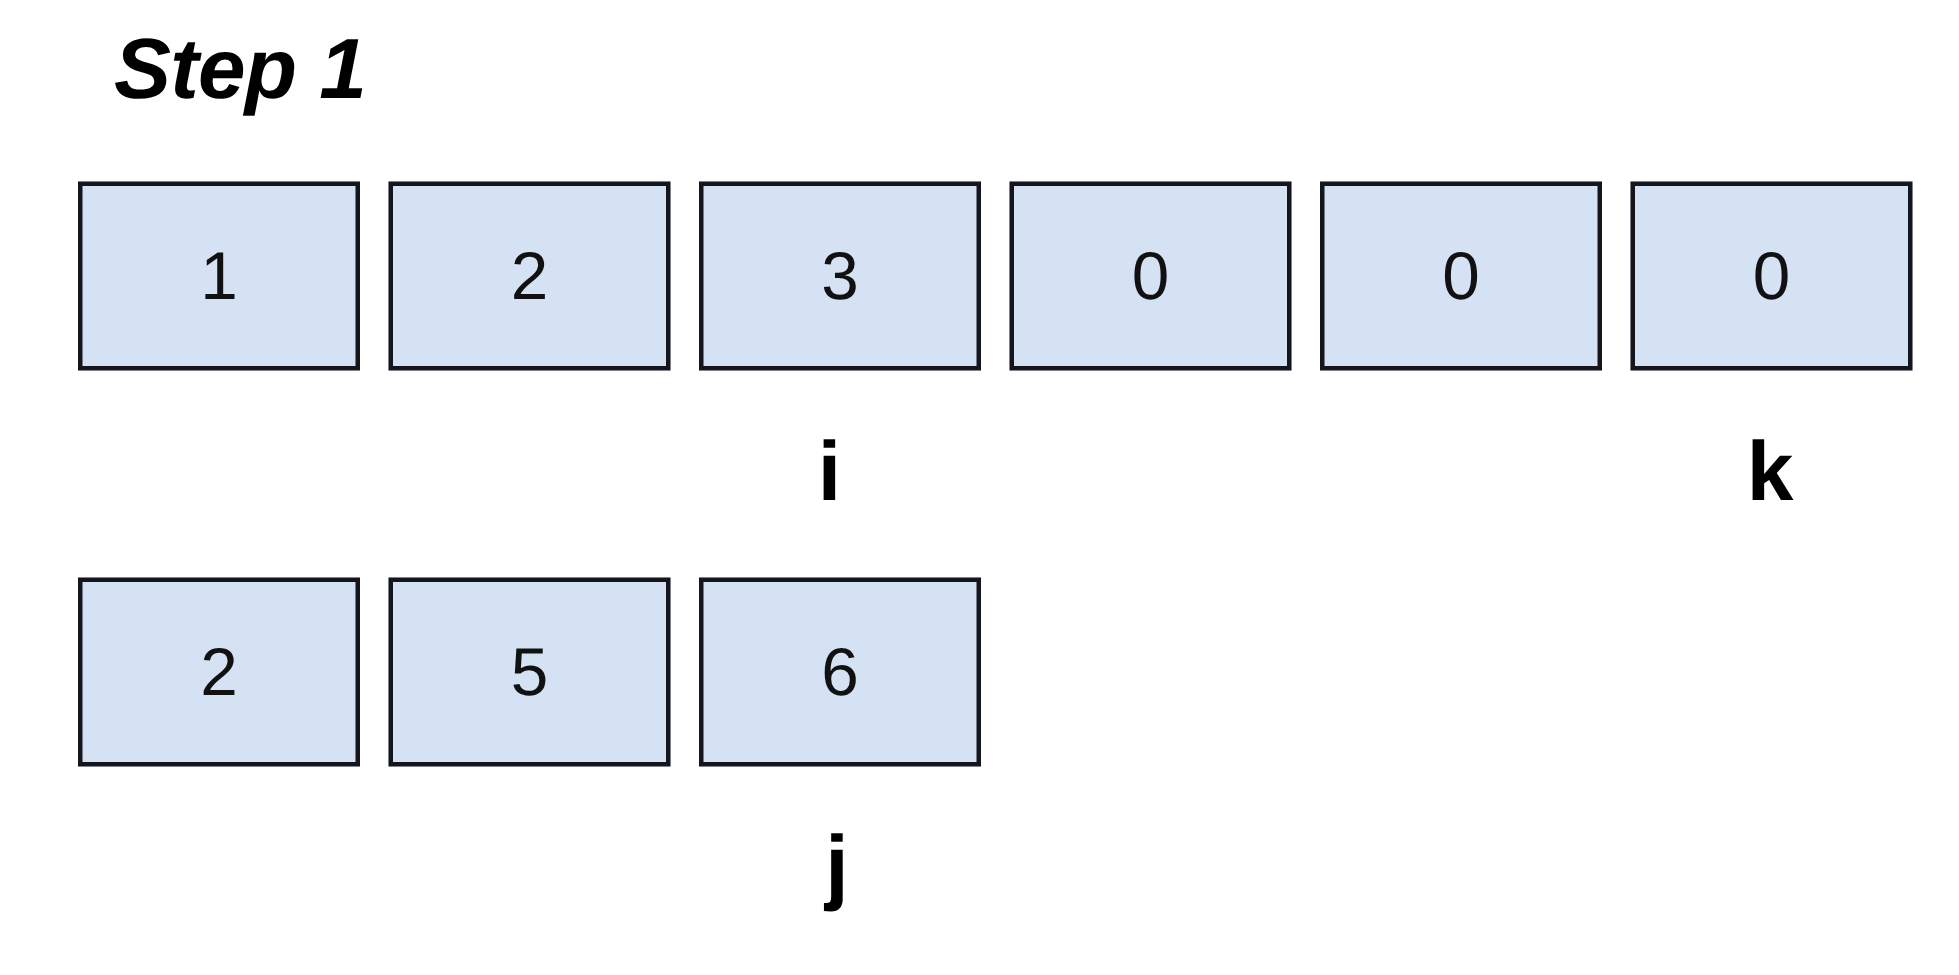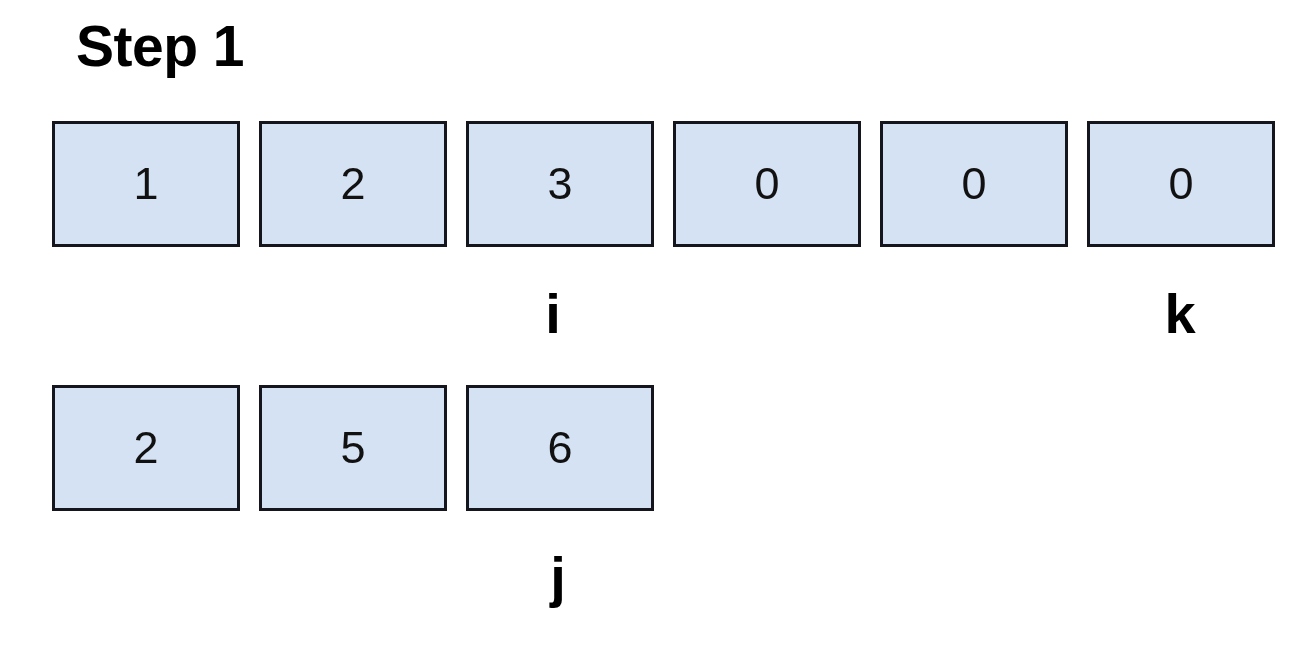--- a/index.html
+++ b/index.html
@@ -20,20 +20,21 @@
   .step-title {
     position: absolute;
     left: 76px;
     top: 18px;
     font-size: 57px;
     font-weight: bold;
     color: #000000;
     letter-spacing: -0.5px;
     line-height: 1;
     white-space: nowrap;
+    font-style: italic;
   }
   .array-row {
     position: absolute;
     display: flex;
   }
   .row-top {
     left: 52px;
     top: 121px;
   }
   .row-bottom {

